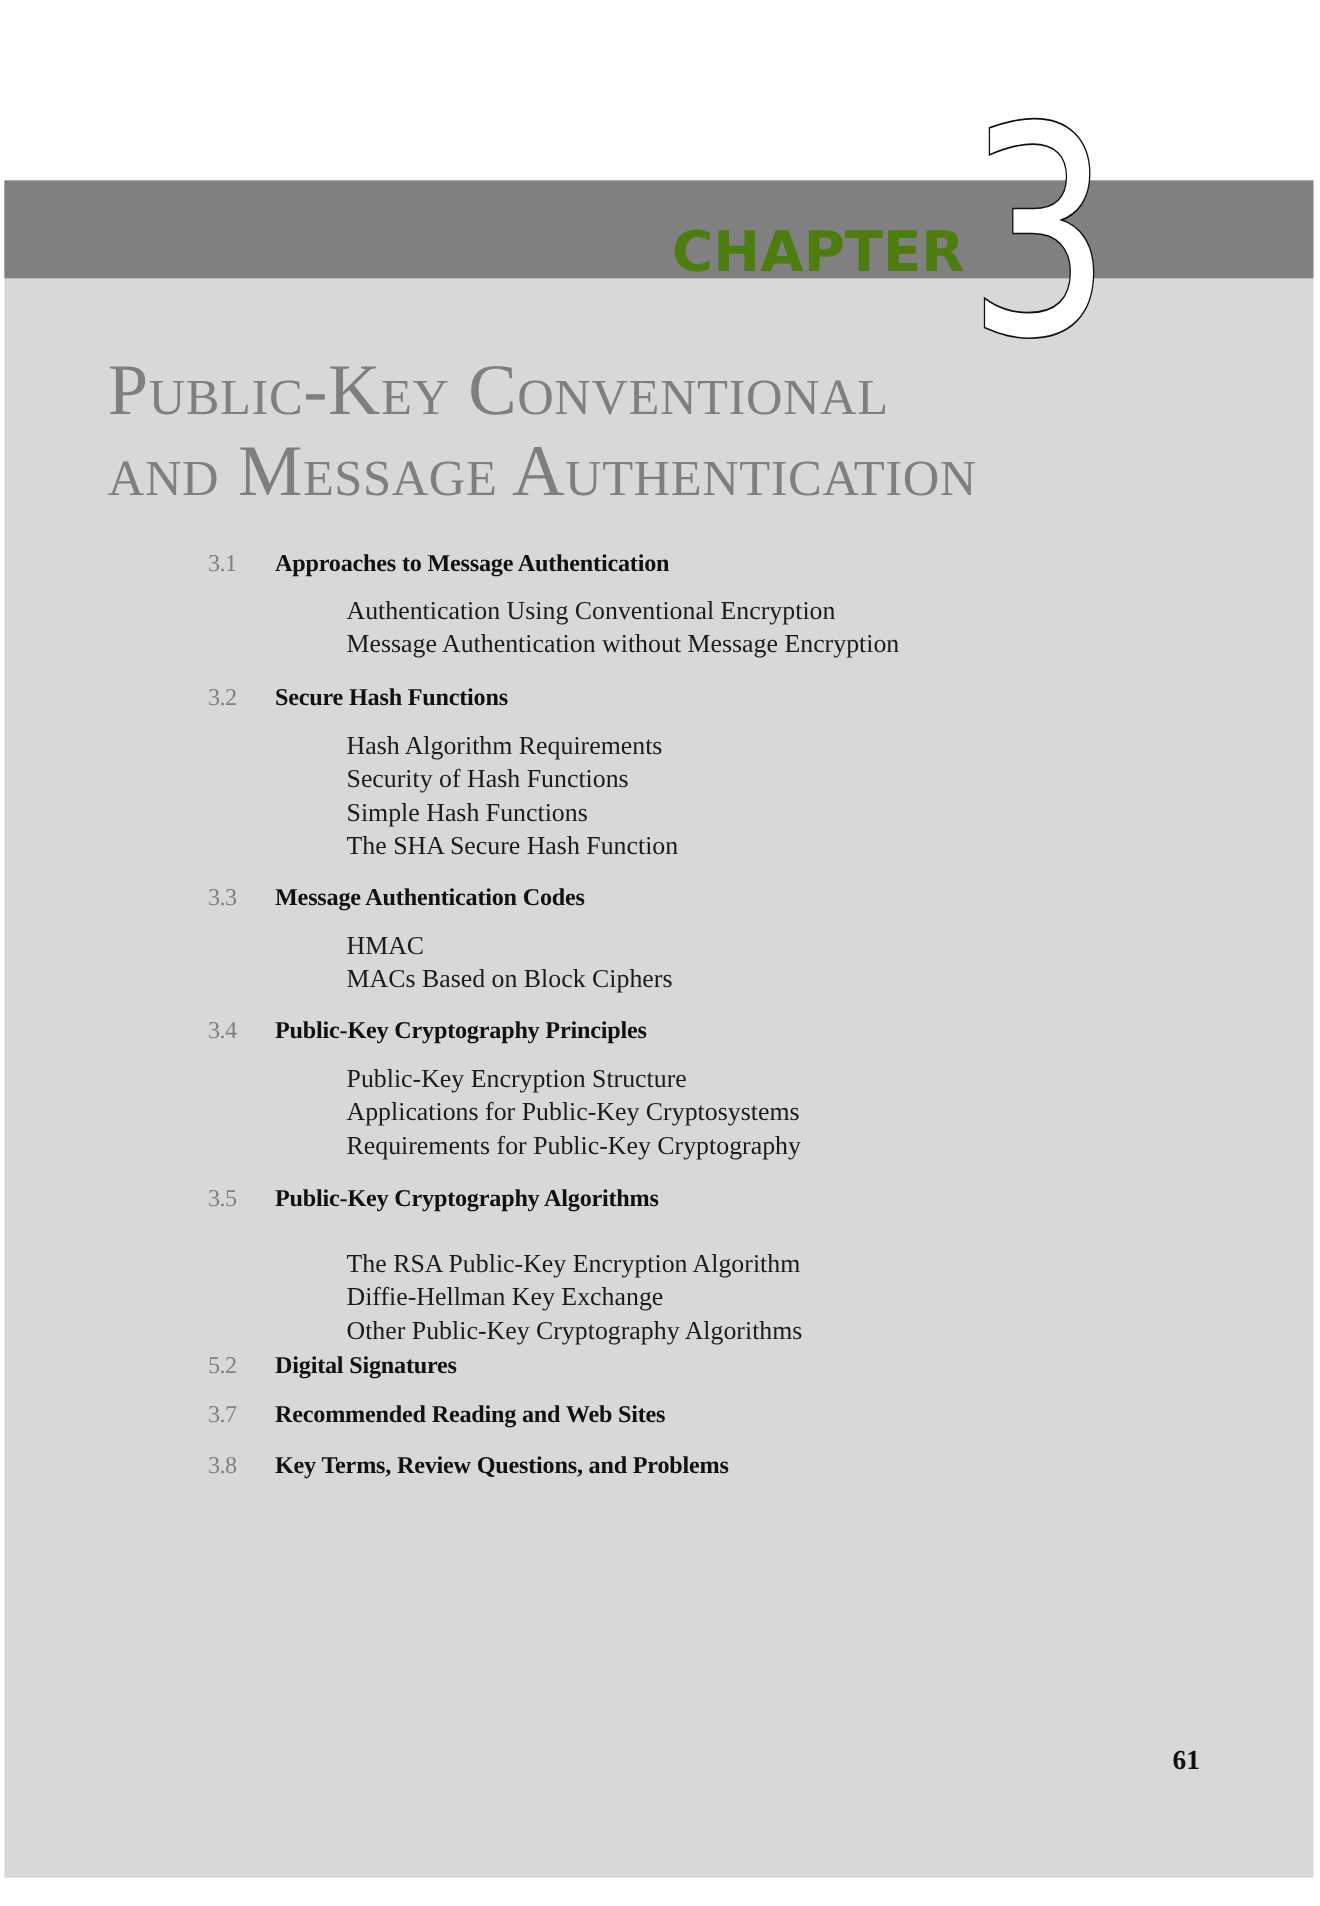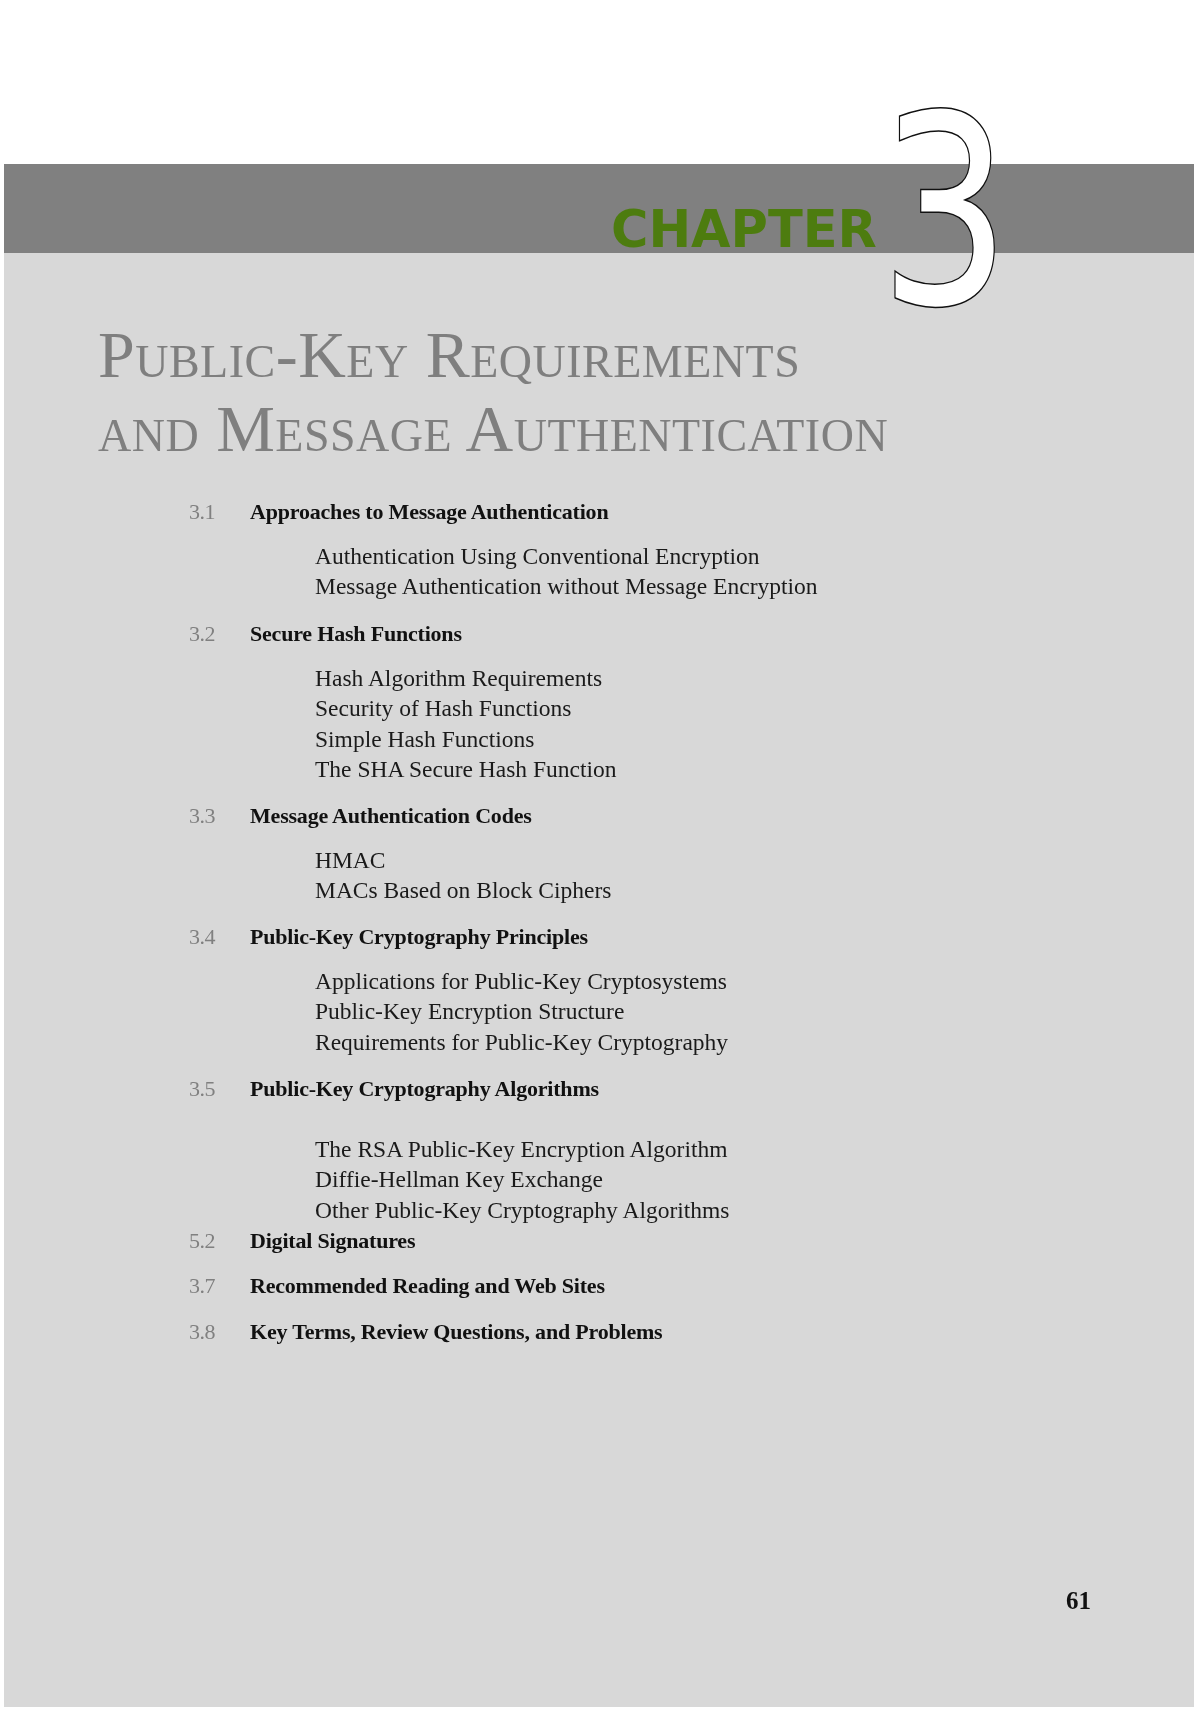--- a/index.html
+++ b/index.html
@@ -66,21 +66,21 @@
 </head>
 <body>
 
 <div class="page"></div>
 <div class="band"></div>
 
 <div class="chapter-word">CHAPTER</div>
 <div class="chapter-num">3</div>
 
 <h1 class="title" style="margin:0;font-weight:normal;">
-  <span class="line">Public-Key Requirements</span>
+  <span class="line">Public-Key Conventional</span>
   <span class="line">and Message Authentication</span>
 </h1>
 
 <div class="toc">
 
   <div class="sec" style="top:499px;">
     <span class="sec-num">3.1</span>
     <span class="sec-title">Approaches to Message Authentication</span>
     <ul class="sub-list" style="top:42px;">
       <li class="sub-item">Authentication Using Conventional Encryption</li>
@@ -105,22 +105,22 @@
     <ul class="sub-list" style="top:42px;">
       <li class="sub-item">HMAC</li>
       <li class="sub-item">MACs Based on Block Ciphers</li>
     </ul>
   </div>
 
   <div class="sec" style="top:924px;">
     <span class="sec-num">3.4</span>
     <span class="sec-title">Public-Key Cryptography Principles</span>
     <ul class="sub-list" style="top:42px;">
+      <li class="sub-item">Public-Key Encryption Structure</li>
       <li class="sub-item">Applications for Public-Key Cryptosystems</li>
-      <li class="sub-item">Public-Key Encryption Structure</li>
       <li class="sub-item">Requirements for Public-Key Cryptography</li>
     </ul>
   </div>
 
   <div class="sec" style="top:1076px;">
     <span class="sec-num">3.5</span>
     <span class="sec-title">Public-Key Cryptography Algorithms</span>
     <ul class="sub-list" style="top:42px;margin-top:16px;">
       <li class="sub-item">The RSA Public-Key Encryption Algorithm</li>
       <li class="sub-item">Diffie-Hellman Key Exchange</li>

